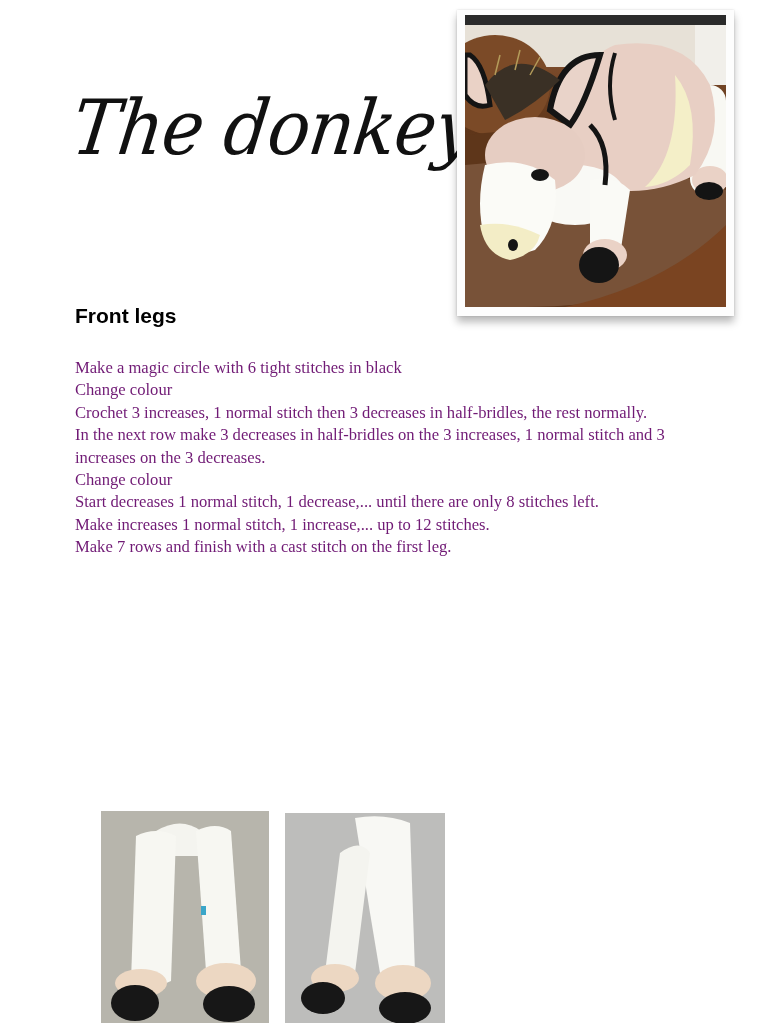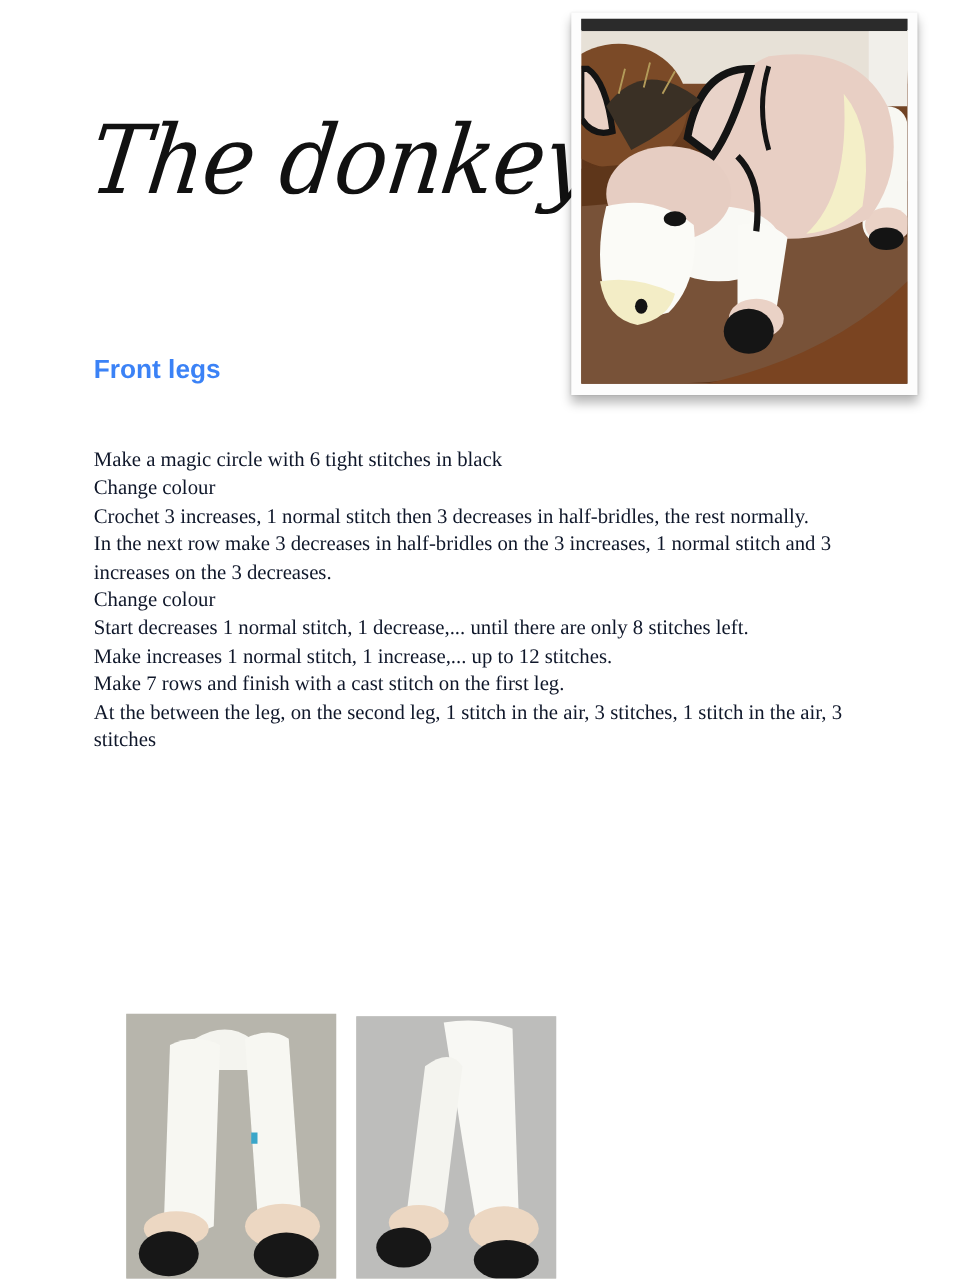--- a/index.html
+++ b/index.html
@@ -52,38 +52,38 @@
       left: 8px;
       top: 5px;
       width: 261px;
       height: 292px;
       overflow: hidden;
       background: linear-gradient(180deg, #2a2a2a 0%, #2a2a2a 3%, #e9e4dc 3%, #e4ddd2 14%, #7a4a2a 18%, #5e3519 40%, #8c5a34 70%, #6b3e1f 100%);
     }
     .section-heading {
       position: absolute;
       left: 75px;
-      top: 284px;
+      top: 304px;
       margin: 0;
       font-family: "Liberation Sans", "DejaVu Sans", sans-serif;
       font-weight: bold;
       font-size: 21px;
-      color: #3b82f6;
+      color: #000000;
     }
     .instructions {
       position: absolute;
       left: 75px;
       top: 357px;
       width: 640px;
       margin: 0;
       padding: 0;
       list-style: none;
       font-size: 16.6px;
       line-height: 22.4px;
-      color: #0f172a;
+      color: #701a75;
     }
     .instructions li {
       margin: 0;
       padding: 0;
     }
     .bottom-photo {
       position: absolute;
       overflow: hidden;
       background: #b7b5ac;
     }
@@ -150,21 +150,20 @@
 
 <ul class="instructions">
   <li>Make a magic circle with 6 tight stitches in black</li>
   <li>Change colour</li>
   <li>Crochet 3 increases, 1 normal stitch then 3 decreases in half-bridles, the rest normally.</li>
   <li>In the next row make 3 decreases in half-bridles on the 3 increases, 1 normal stitch and 3 increases on the 3 decreases.</li>
   <li>Change colour</li>
   <li>Start decreases 1 normal stitch, 1 decrease,... until there are only 8 stitches left.</li>
   <li>Make increases 1 normal stitch, 1 increase,... up to 12 stitches.</li>
   <li>Make 7 rows and finish with a cast stitch on the first leg.</li>
-  <li>At the between the leg, on the second leg, 1 stitch in the air, 3 stitches, 1 stitch in the air, 3 stitches</li>
 </ul>
 
 <div class="bottom-photo bp1">
   <svg width="168" height="212" viewBox="0 0 168 212">
     <rect width="168" height="212" fill="#b7b5ac"></rect>
 
     <path d="M55 20 Q80 5 100 20 L100 45 L70 45 Z" fill="#f4f4ef"></path>
 
     <path d="M35 25 Q55 15 75 25 L70 170 Q50 180 30 170 Z" fill="#f7f7f2"></path>
     <ellipse cx="40" cy="172" rx="26" ry="14" fill="#ecd7c2"></ellipse>

